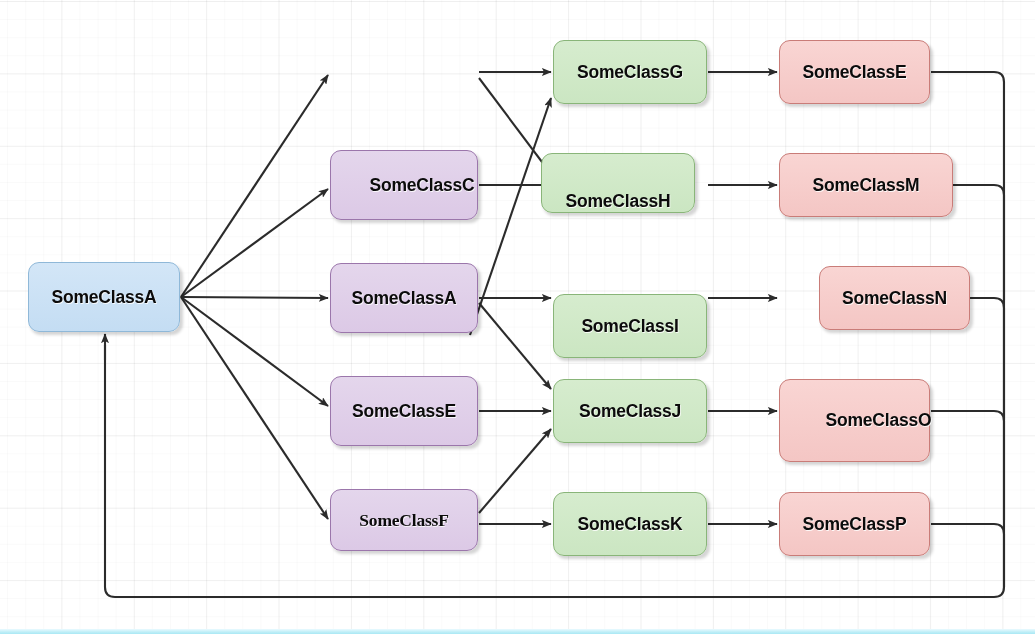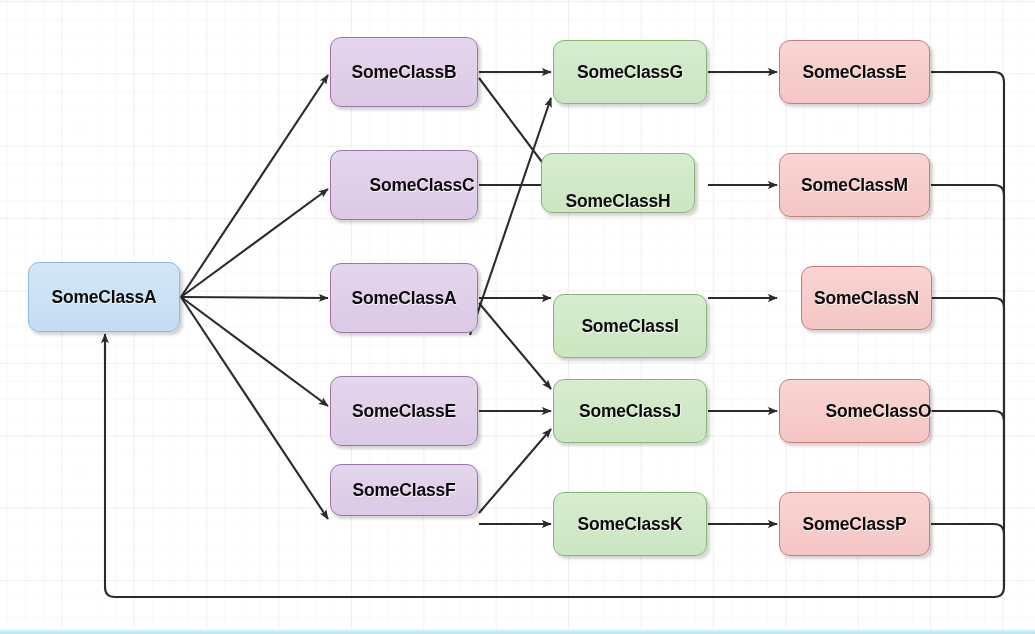--- a/index.html
+++ b/index.html
@@ -124,33 +124,30 @@
 
     <g stroke="#2b2b2b" stroke-width="2.1" fill="none" marker-end="url(#arrowhead)">
       <line x1="105" y1="360" x2="105" y2="334"></line>
     </g>
   </svg>
 
   <div class="node node-blue" style="left:28px; top:262px; width:152px; height:70px;">
     <span>SomeClassA</span>
   </div>
 
-  <div class="node node-purple" style="left:330px; top:37px; width:148px; height:70px;">
-    <span>SomeClassB</span>
-  </div>
   <div class="node node-purple" style="left:330px; top:150px; width:148px; height:70px;padding-left:36px;">
     <span>SomeClassC</span>
   </div>
   <div class="node node-purple" style="left:330px; top:263px; width:148px; height:70px;">
     <span>SomeClassA</span>
   </div>
   <div class="node node-purple" style="left:330px; top:376px; width:148px; height:70px;">
     <span>SomeClassE</span>
   </div>
-  <div class="node node-purple" style="left:330px; top:464px; width:148px; height:52px;">
+  <div class="node node-purple" style="left:330px; top:489px; width:148px; height:62px;font-family:Liberation Serif, serif;">
     <span>SomeClassF</span>
   </div>
 
   <div class="node node-green" style="left:553px; top:40px; width:154px; height:64px;">
     <span>SomeClassG</span>
   </div>
   <div class="node node-green" style="left:541px; top:153px; width:154px; height:60px;align-items:flex-end;">
     <span>SomeClassH</span>
   </div>
   <div class="node node-green" style="left:553px; top:266px; width:154px; height:64px;margin-top:28px;">
@@ -159,27 +156,27 @@
   <div class="node node-green" style="left:553px; top:379px; width:154px; height:64px;">
     <span>SomeClassJ</span>
   </div>
   <div class="node node-green" style="left:553px; top:492px; width:154px; height:64px;">
     <span>SomeClassK</span>
   </div>
 
   <div class="node node-red" style="left:779px; top:40px; width:151px; height:64px;">
     <span>SomeClassE</span>
   </div>
-  <div class="node node-red" style="left:779px; top:153px; width:151px; height:64px;">
+  <div class="node node-red" style="left:779px; top:153px; width:174px; height:64px;">
     <span>SomeClassM</span>
   </div>
-  <div class="node node-red" style="left:801px; top:266px; width:131px; height:64px;">
+  <div class="node node-red" style="left:819px; top:266px; width:151px; height:64px;">
     <span>SomeClassN</span>
   </div>
-  <div class="node node-red" style="left:779px; top:379px; width:151px; height:64px;padding-left:48px;">
+  <div class="node node-red" style="left:779px; top:379px; width:151px; height:83px;padding-left:48px;">
     <span>SomeClassO</span>
   </div>
   <div class="node node-red" style="left:779px; top:492px; width:151px; height:64px;">
     <span>SomeClassP</span>
   </div>
 
   <div id="bottom-band"></div>
 </div>
 
 </body></html>

